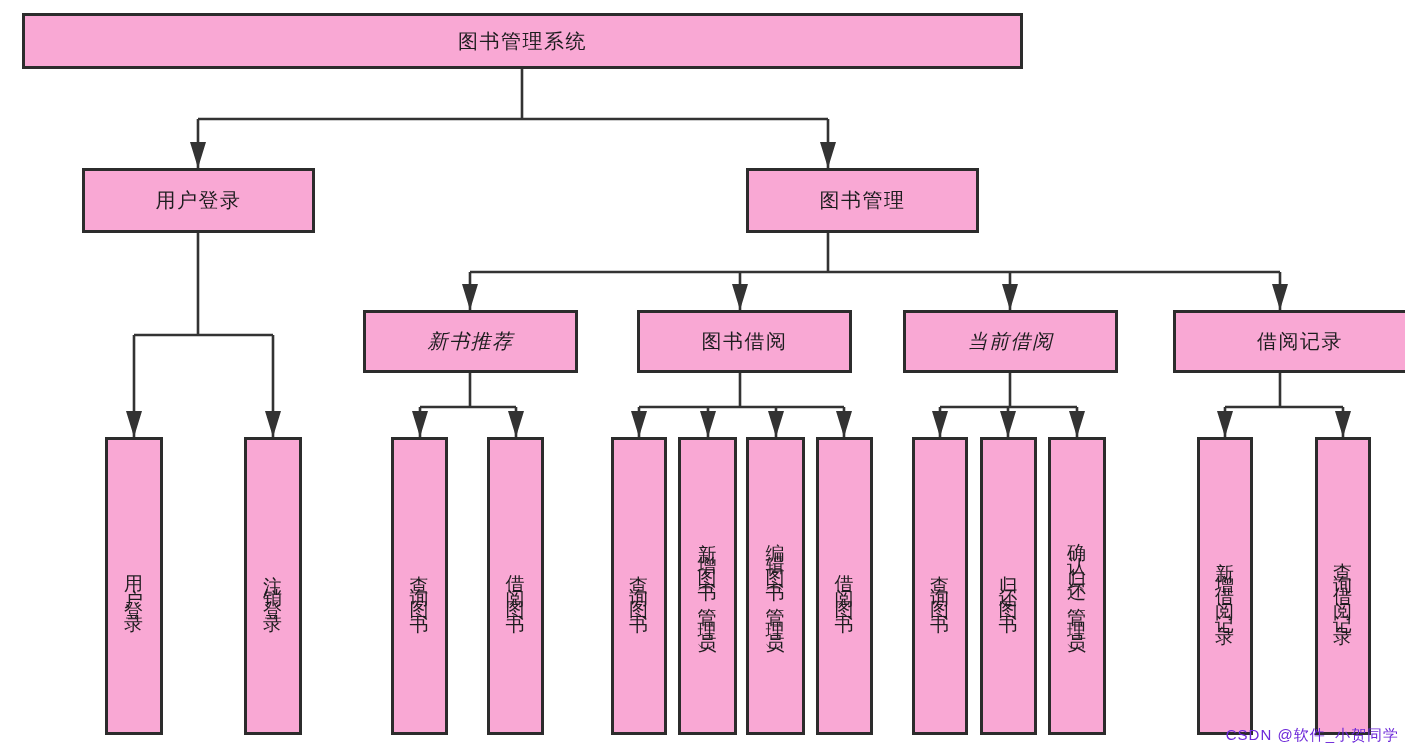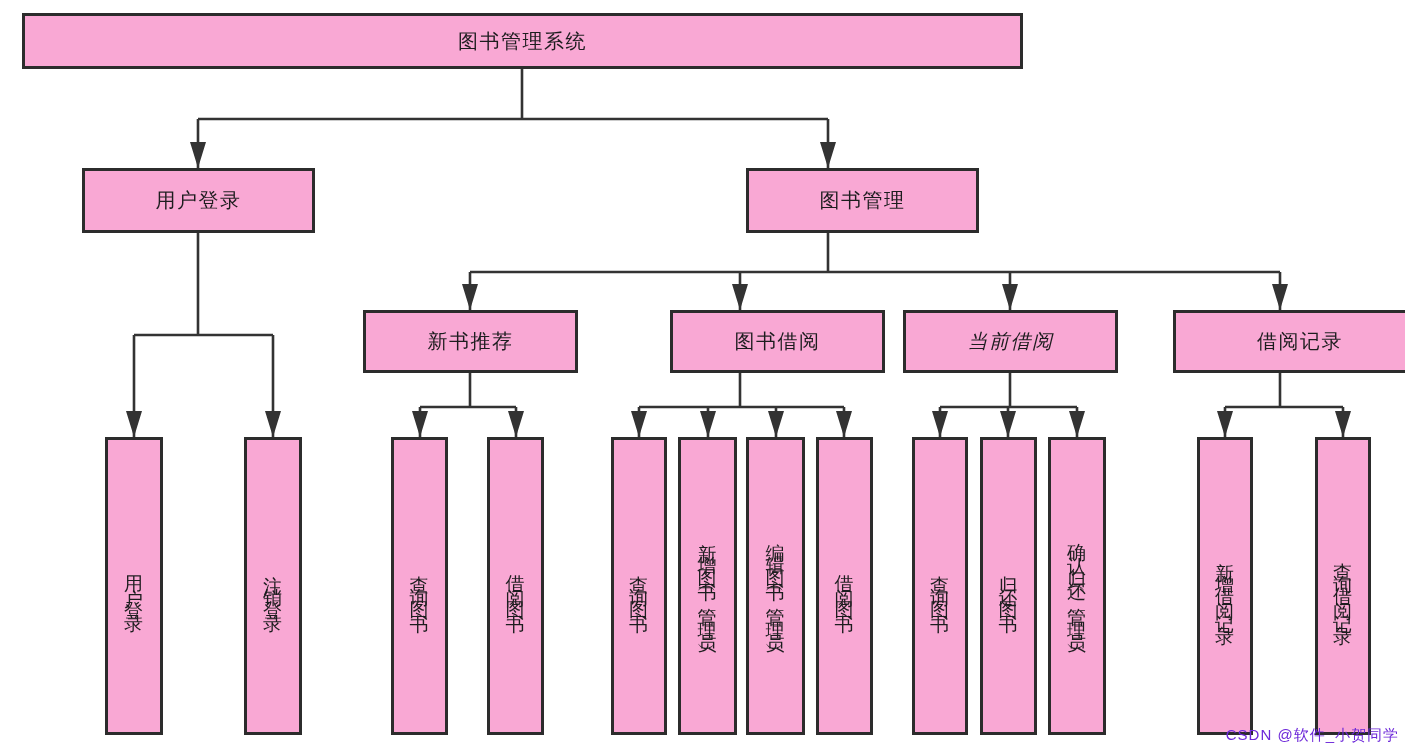--- a/index.html
+++ b/index.html
@@ -15,22 +15,22 @@
   .box .label{white-space:nowrap;}
   .h .label{font-size:20px;letter-spacing:1.5px;}
   .v .label{
     writing-mode:vertical-rl;text-orientation:mixed;
     font-size:19px;line-height:1;letter-spacing:13px;
   }
   
   .n-root{left:22px;top:13px;width:1001px;height:56px;}
   .n-l2a{left:82px;top:168px;width:233px;height:65px;}
   .n-l2b{left:712px;top:168px;width:233px;height:65px;margin-left:34px;}
-  .n-l3a{left:363px;top:310px;width:215px;height:63px;}
-  .n-l3b{left:670px;top:310px;width:215px;height:63px;}
+  .n-l3a{left:363px;top:310px;width:215px;height:63px;font-style:italic;}
+  .n-l3b{left:637px;top:310px;width:215px;height:63px;}
   .n-l3c{left:903px;top:310px;width:215px;height:63px;font-style:italic;}
   .n-l3d{left:1173px;top:310px;width:254px;height:63px;}
   .leaf{top:437px;height:298px;}
   .n-f1{left:105px;width:58px;}
   .n-f2{left:244px;width:58px;}
   .n-f3{left:391px;width:57px;}
   .n-f4{left:487px;width:57px;}
   .n-f5{left:611px;width:56px;}
   .n-f6{left:678px;width:59px;}
   .n-f7{left:746px;width:59px;}

